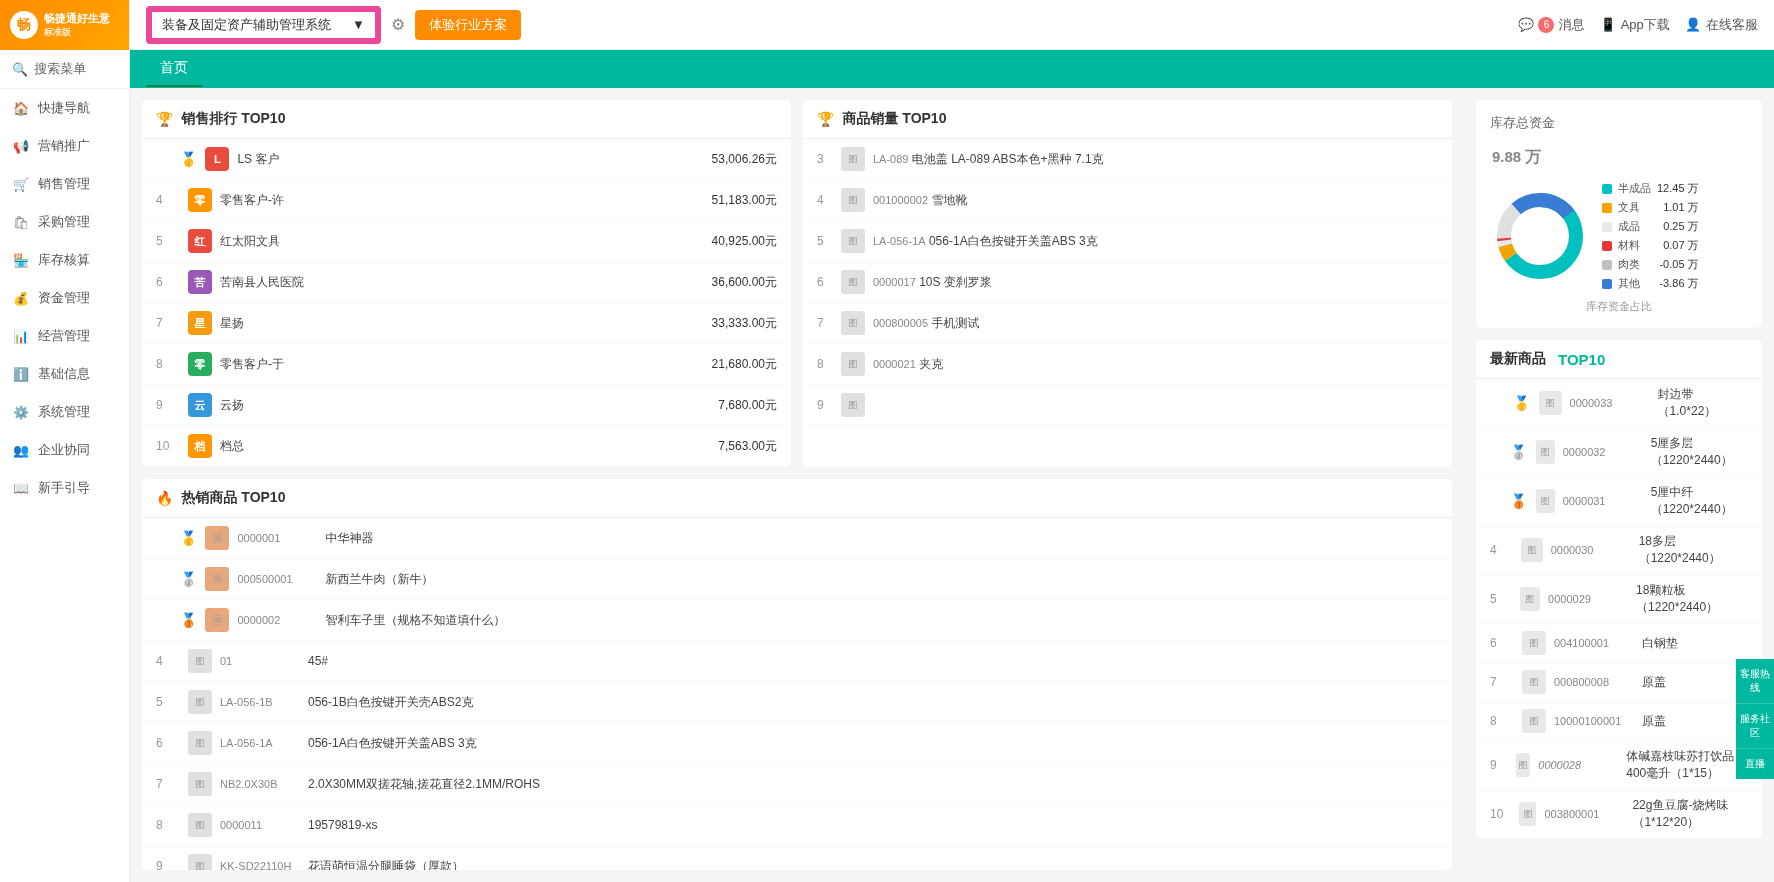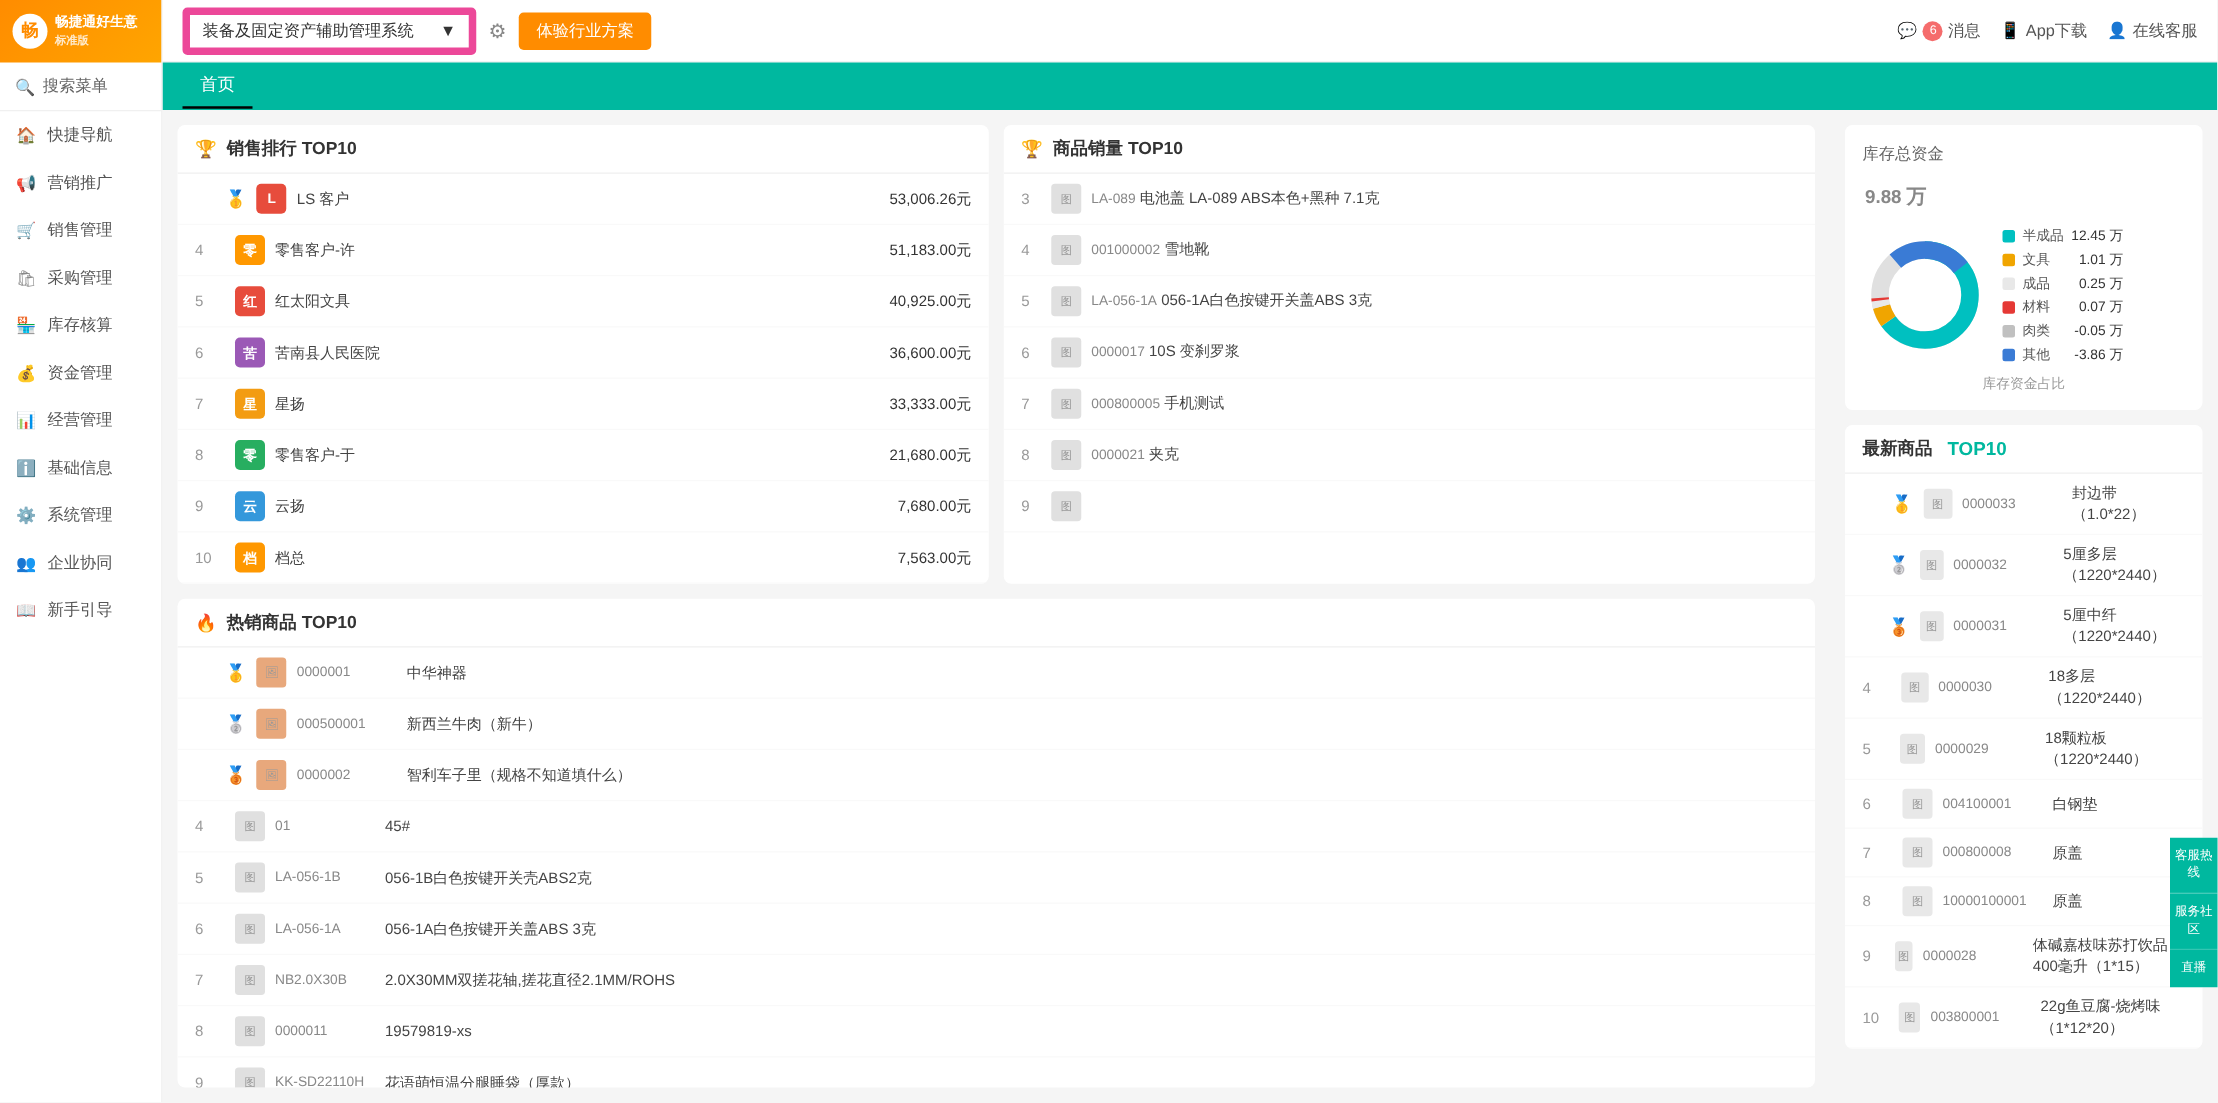--- a/index.html
+++ b/index.html
@@ -87,21 +87,21 @@
     .page-nav {
       background: #00b89f;
       padding: 0 16px;
       display: flex;
       align-items: center;
       height: 38px;
       flex-shrink: 0;
     }
     .page-nav-tab {
       color: #fff; padding: 8px 14px; font-size: 14px; cursor: pointer;
-      border-bottom: 2px solid #000000;
+      border-bottom: 2px solid #15803d;
     }
 
     
     .content {
       flex: 1;
       display: flex;
       overflow: hidden;
     }
 
     .content-main {
@@ -207,21 +207,21 @@
 
     .newest-item {
       display: flex; align-items: center; gap: 8px;
       padding: 7px 14px; border-bottom: 1px solid #f9f9f9; font-size: 12px; color: #444;
     }
     .newest-item .rank-product-img { background: #e8e8e8; }
 
     
     .float-btns {
       position: fixed;
-      right: 0; bottom: 92px;
+      right: 0; bottom: 103px;
       display: flex; flex-direction: column;
     }
     .float-btn {
       background: #00b89f; color: #fff;
       width: 38px; padding: 8px 4px;
       font-size: 10px; text-align: center; cursor: pointer;
       border-bottom: 1px solid rgba(255,255,255,0.2);
       line-height: 1.4;
     }
     .float-btn:last-child { border-bottom: none; }
@@ -642,21 +642,21 @@
     <span class="rank-num">8</span>
     <span class="rank-medal"></span>
     <div class="rank-product-img">图</div>
     <span class="rank-product-code" style="min-width:80px;">10000100001</span>
     <span>原盖</span>
   </div>
             <div class="newest-item">
     <span class="rank-num">9</span>
     <span class="rank-medal"></span>
     <div class="rank-product-img">图</div>
-    <span class="rank-product-code" style="min-width:80px;">0000028</span>
+    <span class="rank-product-code" style="min-width:80px;font-style:italic;">0000028</span>
     <span>体碱嘉枝味苏打饮品400毫升（1*15）</span>
   </div>
             <div class="newest-item">
     <span class="rank-num">10</span>
     <span class="rank-medal"></span>
     <div class="rank-product-img">图</div>
     <span class="rank-product-code" style="min-width:80px;">003800001</span>
     <span>22g鱼豆腐-烧烤味（1*12*20）</span>
   </div>
           </div>

